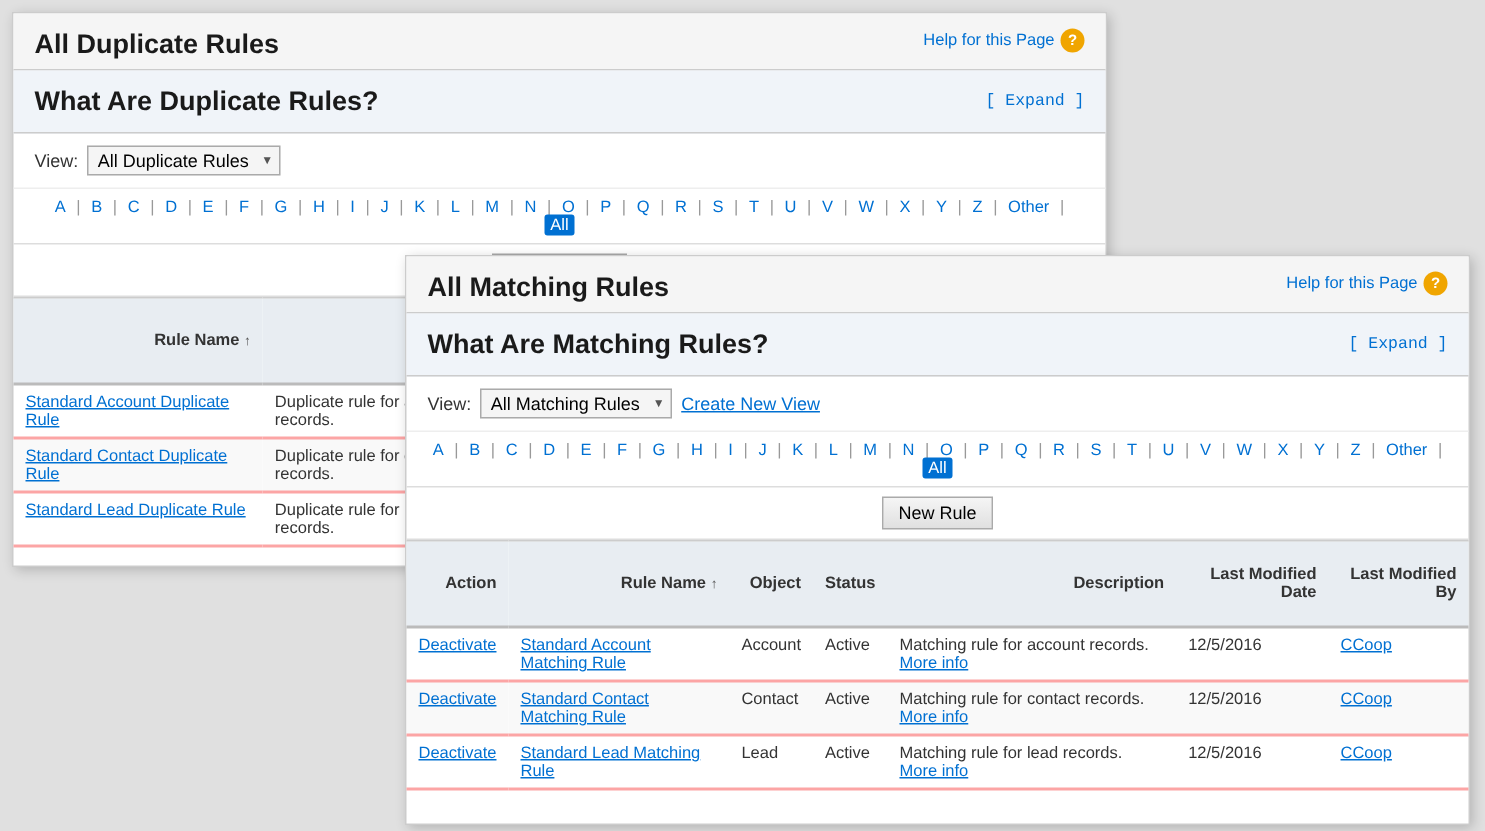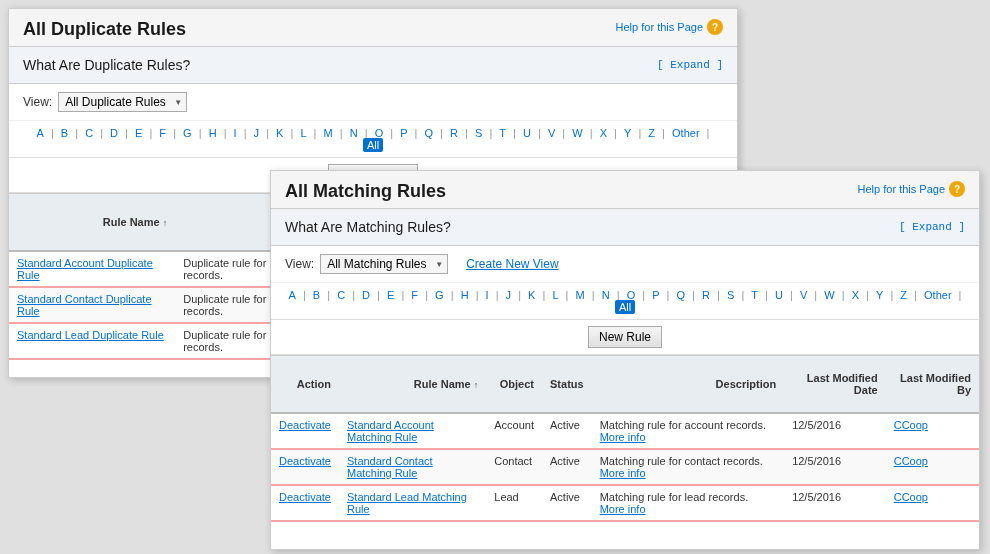--- a/index.html
+++ b/index.html
@@ -67,22 +67,22 @@
     .what-are-section {
       background: #f0f4f9;
       border-bottom: 1px solid #ccc;
       padding: 10px 14px;
       display: flex;
       justify-content: space-between;
       align-items: center;
     }
 
     .what-are-section h2 {
-      font-size: 14px;
-      font-weight: normal;
+      font-size: 18px;
+      font-weight: bold;
       color: #1a1a1a;
     }
 
     .expand-link {
       color: #0070d2;
       text-decoration: none;
       font-size: 11px;
       font-family: Liberation Mono, monospace;
     }
 
@@ -235,21 +235,20 @@
       font-size: 18px;
       font-weight: bold;
       color: #1a1a1a;
     }
 
     .create-new-link {
       color: #0070d2;
       text-decoration: underline;
       font-size: 12px;
       cursor: pointer;
-      margin-left: 12px;
     }
 
     .status-active {
       color: #333;
     }
 
     .more-info-link {
       color: #0070d2;
       text-decoration: underline;
       cursor: pointer;

